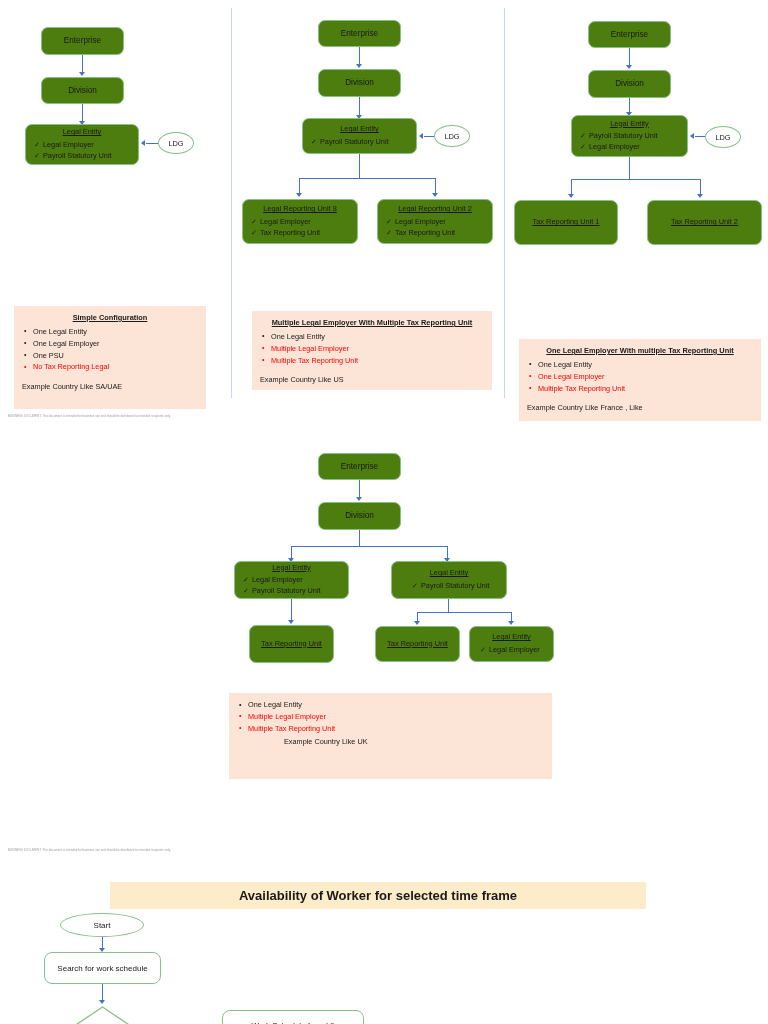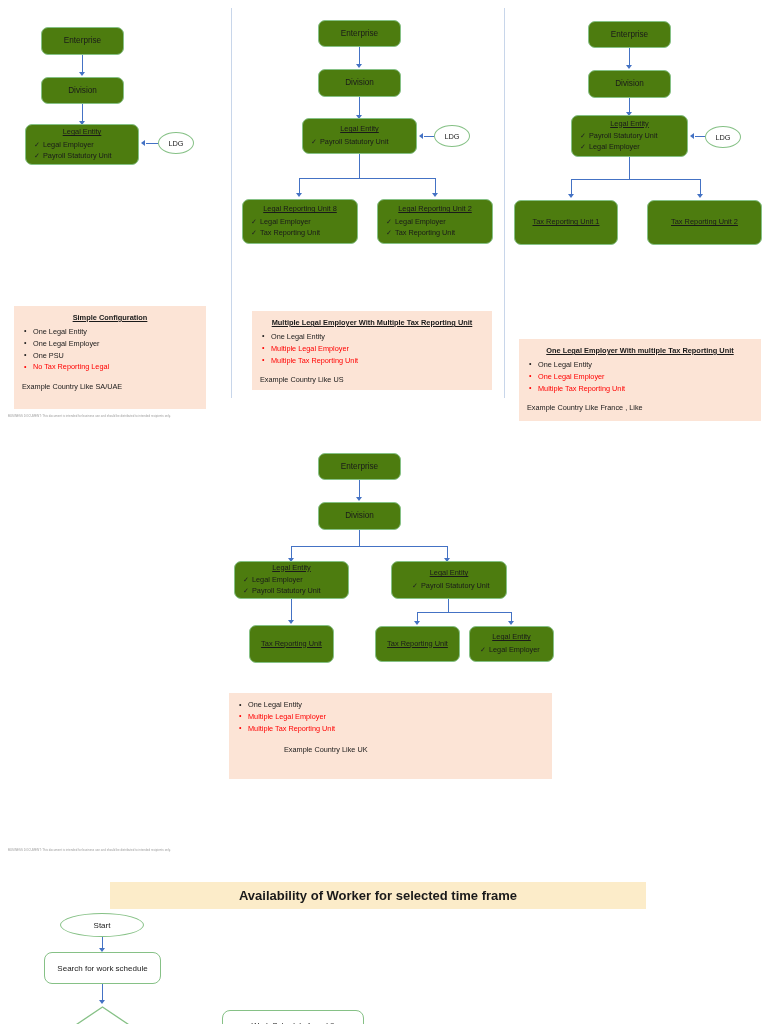--- a/index.html
+++ b/index.html
@@ -345,21 +345,21 @@
         <li>Legal Employer</li>
       </ul>
     </div>
 
     <div class="legend" style="left:229px;top:693px;width:323px;height:86px;">
       <ul>
         <li>One Legal Entity</li>
         <li class="red">Multiple Legal Employer</li>
         <li class="red">Multiple Tax Reporting Unit</li>
       </ul>
-      <span class="example" style="margin-top:10px;padding-left:47px;">Example Country Like UK</span>
+      <span class="example" style="margin-top:2px;padding-left:47px;">Example Country Like UK</span>
     </div>
 
     <div class="footer" style="top:848px;">BUSINESS DOCUMENT: This document is intended for business use and should be distributed to intended recipients only.</div>
   </div>
 
   <div>
     <div class="banner" style="left:110px;top:882px;width:536px;height:27px;text-align:right;">
       <span>Availability of Worker for selected time frame</span>
     </div>
 

